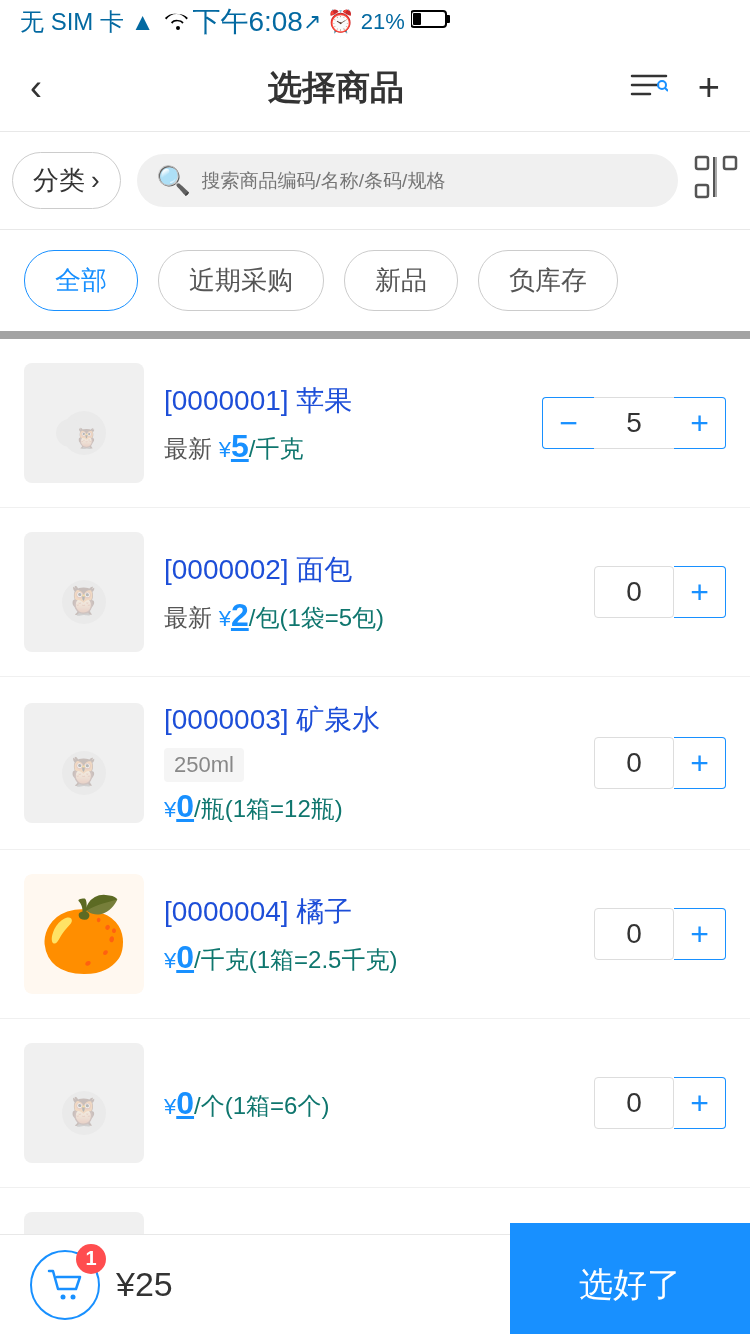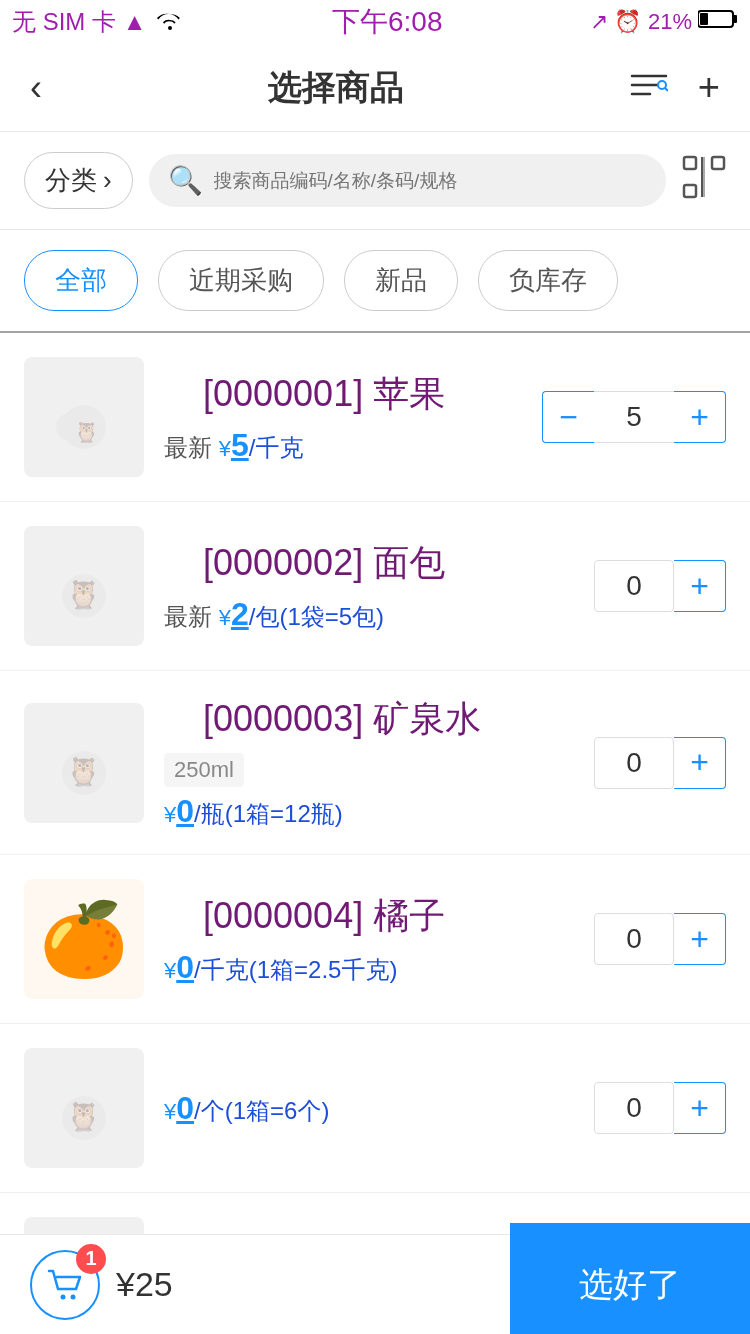--- a/index.html
+++ b/index.html
@@ -12,24 +12,24 @@
       font-size: 28px;
       color: #333;
     }
 
     
     .status-bar {
       height: 44px;
       background: #fff;
       display: flex;
       align-items: center;
-      justify-content: space-between;
-      padding: 0 12px;
+      justify-content: flex-start;
+      padding: 0 20px;
       font-size: 24px;
-      color: #a21caf;
+      color: #0369a1;
     }
     .status-left { display: flex; align-items: center; gap: 10px; }
     .status-center { font-size: 28px; font-weight: 400; }
     .status-right { display: flex; align-items: center; gap: 6px; font-size: 22px; }
 
     
     .nav-bar {
       height: 88px;
       background: #fff;
       display: flex;
@@ -55,21 +55,21 @@
     }
     .nav-filter-icon, .nav-add-icon {
       font-size: 38px;
       color: #333;
       cursor: pointer;
     }
 
     
     .search-area {
       background: #fff;
-      padding: 20px 24px;
+      padding: 20px 12px;
       display: flex;
       align-items: center;
       gap: 16px;
       border-bottom: 1px solid #e8e8e8;
     }
     .category-btn {
       border: 1px solid #ccc;
       border-radius: 30px;
       padding: 10px 20px;
       font-size: 26px;
@@ -104,21 +104,21 @@
       cursor: pointer;
     }
 
     
     .filter-tabs {
       background: #fff;
       display: flex;
       align-items: flex-end;
       padding: 20px 24px;
       gap: 20px;
-      border-bottom: 2px solid #a3a3a3;
+      border-bottom: 8px solid #a3a3a3;
     }
     .tab-btn {
       border: 1px solid #ccc;
       border-radius: 30px;
       padding: 12px 30px;
       font-size: 26px;
       color: #555;
       background: #fff;
       cursor: pointer;
     }
@@ -160,25 +160,24 @@
     }
     .product-thumb.has-img {
       background: #fff;
     }
 
     .product-info {
       flex: 1;
       min-width: 0;
     }
     .product-name {
-      font-size: 36px;
-      color: #701a75;
+      font-size: 28px;
+      color: #1d4ed8;
       margin-bottom: 8px;
       font-weight: 500;
-      margin-left: 39px;
     }
     .product-spec {
       font-size: 22px;
       color: #888;
       background: #f5f5f5;
       padding: 4px 10px;
       border-radius: 4px;
       display: inline-block;
       margin-bottom: 6px;
     }
@@ -186,21 +185,21 @@
       font-size: 24px;
       color: #555;
     }
     .product-price .price-label { color: #555; }
     .product-price .price-num {
       color: #1890ff;
       font-size: 32px;
       font-weight: bold;
       text-decoration: underline;
     }
-    .product-price .price-unit { color: #1d4ed8; margin-top: 36px; }
+    .product-price .price-unit { color: #0f766e; margin-top: 36px; }
     .price-yen {
       color: #1890ff;
       font-size: 22px;
     }
 
     
     .qty-control {
       display: flex;
       align-items: center;
       gap: 0;

